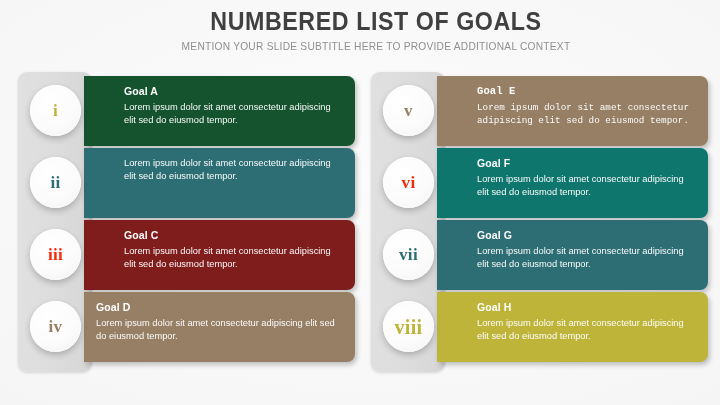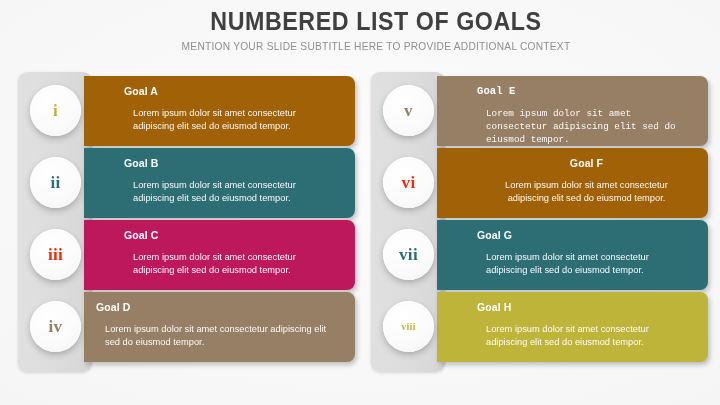--- a/index.html
+++ b/index.html
@@ -117,21 +117,21 @@
     font-weight: bold;
     color: #ffffff;
     line-height: 1.2;
     margin: 0 0 3px 0;
     letter-spacing: 0.1px;
   }
   .card-desc {
     font-size: 9.3px;
     color: #ffffff;
     line-height: 1.42;
-    margin: 9px;
+    margin: 0;
     opacity: 0.97;
   }
 
   
   .badge {
     position: absolute;
     left: 12px;
     top: 9px;
     width: 51px;
     height: 51px;
@@ -146,61 +146,60 @@
     z-index: 3;
   }
   .badge-text {
     font-size: 17px;
     font-weight: bold;
     line-height: 1;
     letter-spacing: 0.3px;
     font-family: "Liberation Serif", serif;
   }
   .badge-text.small {
-    font-size: 10px;
+    font-size: 20px;
   }
 </style>
 </head>
 <body>
 
 <div class="slide">
 
   <div class="header">
     <h1 class="slide-title" style="color: rgb(64, 64, 64);">NUMBERED LIST OF GOALS</h1>
     <p class="slide-subtitle" style="color: rgb(143, 143, 143);">MENTION YOUR SLIDE SUBTITLE HERE TO PROVIDE ADDITIONAL CONTEXT</p>
   </div>
 
   <div class="columns">
 
     <div class="column left">
       <div class="rail"></div>
       <div class="rows">
 
         <div class="row r0">
-          <div class="card" style="background: #a16207;">
+          <div class="card" style="background: #14532d;">
             <p class="card-title">Goal A</p>
             <p class="card-desc">Lorem ipsum dolor sit amet consectetur adipiscing elit sed do eiusmod tempor.</p>
           </div>
           <div class="badge">
             <span class="badge-text" style="color: rgb(191, 180, 58);">i</span>
           </div>
         </div>
 
         <div class="row r1">
           <div class="card" style="background: rgb(45, 110, 117);">
-            <p class="card-title">Goal B</p>
             <p class="card-desc">Lorem ipsum dolor sit amet consectetur adipiscing elit sed do eiusmod tempor.</p>
           </div>
           <div class="badge">
             <span class="badge-text" style="color: rgb(45, 110, 117);">ii</span>
           </div>
         </div>
 
         <div class="row r2">
-          <div class="card" style="background: #be185d;">
+          <div class="card" style="background: #7f1d1d;">
             <p class="card-title">Goal C</p>
             <p class="card-desc">Lorem ipsum dolor sit amet consectetur adipiscing elit sed do eiusmod tempor.</p>
           </div>
           <div class="badge">
             <span class="badge-text" style="color: rgb(245, 42, 10);">iii</span>
           </div>
         </div>
 
         <div class="row r3">
           <div class="card" style="background: rgb(150, 127, 100); padding-left: 12px;">
@@ -223,21 +222,21 @@
           <div class="card" style="background: rgb(150, 127, 100); font-family: Liberation Mono, monospace;">
             <p class="card-title">Goal E</p>
             <p class="card-desc">Lorem ipsum dolor sit amet consectetur adipiscing elit sed do eiusmod tempor.</p>
           </div>
           <div class="badge">
             <span class="badge-text" style="color: rgb(150, 127, 100);">v</span>
           </div>
         </div>
 
         <div class="row r1">
-          <div class="card" style="background: #a16207; text-align: center;">
+          <div class="card" style="background: #0f766e;">
             <p class="card-title">Goal F</p>
             <p class="card-desc">Lorem ipsum dolor sit amet consectetur adipiscing elit sed do eiusmod tempor.</p>
           </div>
           <div class="badge">
             <span class="badge-text" style="color: rgb(245, 42, 10);">vi</span>
           </div>
         </div>
 
         <div class="row r2">
           <div class="card" style="background: rgb(45, 110, 117);">

